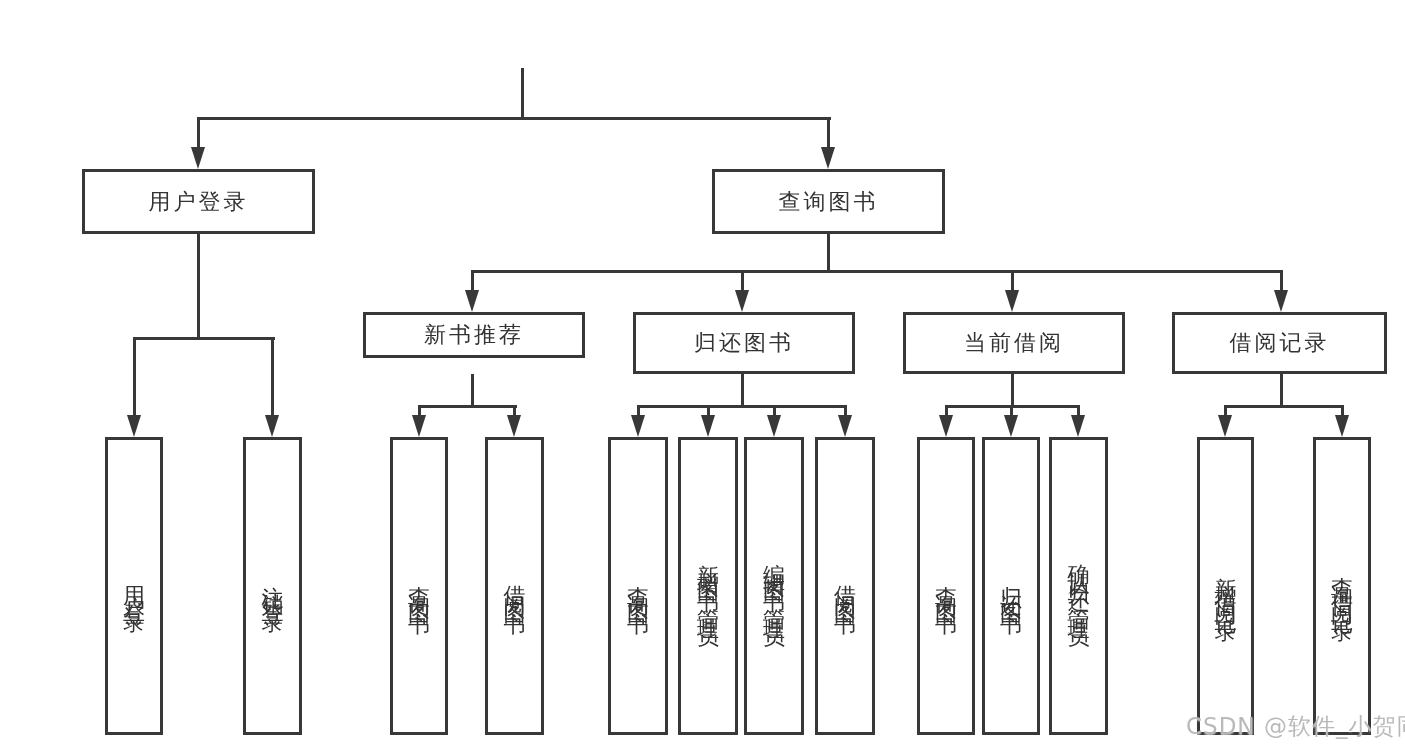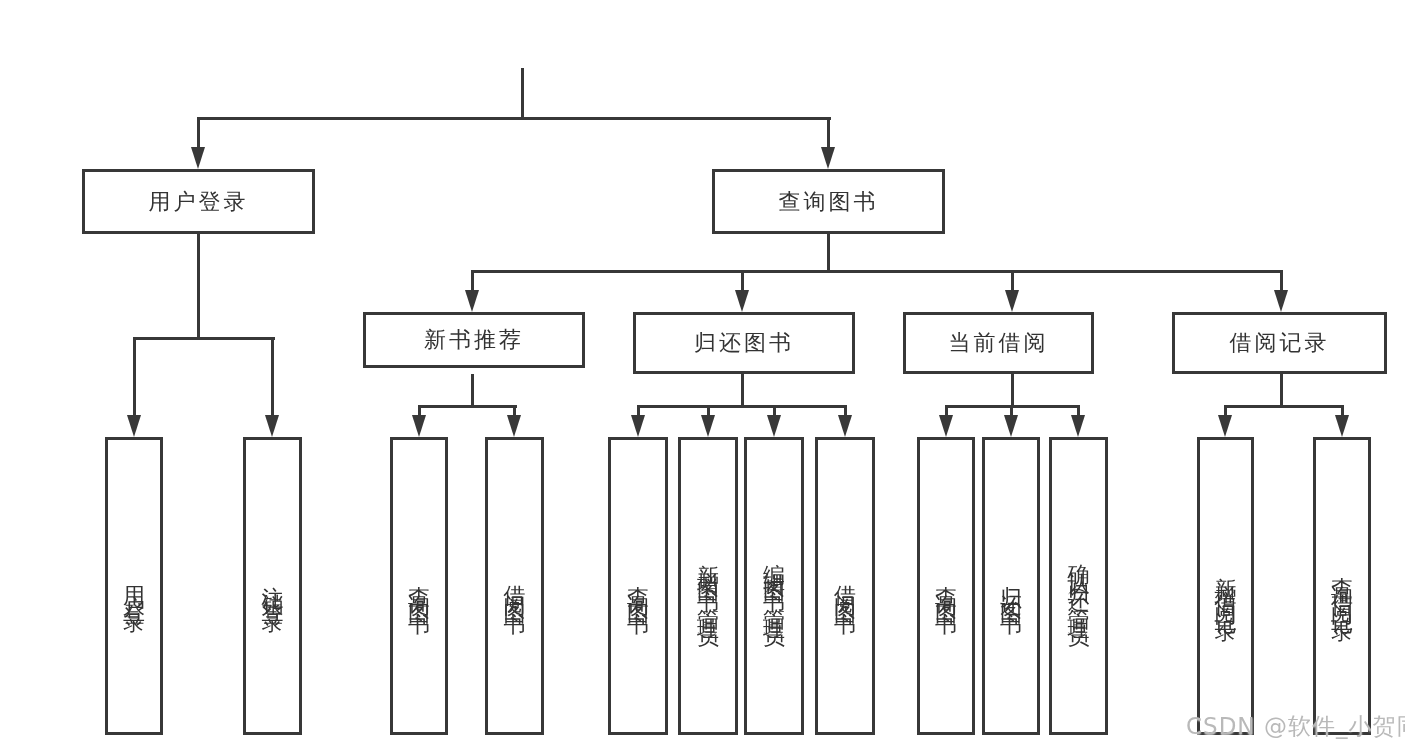--- a/index.html
+++ b/index.html
@@ -66,29 +66,29 @@
 
 
   <div class="box" style="left:82px; top:169px; width:233px; height:65px;">
     <span class="hlabel">用户登录</span>
   </div>
 
   <div class="box" style="left:712px; top:169px; width:233px; height:65px;">
     <span class="hlabel">查询图书</span>
   </div>
 
-  <div class="box" style="left:363px; top:312px; width:222px; height:56px;">
+  <div class="box" style="left:363px; top:312px; width:222px; height:46px;">
     <span class="hlabel">新书推荐</span>
   </div>
 
   <div class="box" style="left:633px; top:312px; width:222px; height:62px;">
     <span class="hlabel">归还图书</span>
   </div>
 
-  <div class="box" style="left:903px; top:312px; width:191px; height:62px;">
+  <div class="box" style="left:903px; top:312px; width:222px; height:62px;">
     <span class="hlabel">当前借阅</span>
   </div>
 
   <div class="box" style="left:1172px; top:312px; width:215px; height:62px;">
     <span class="hlabel">借阅记录</span>
   </div>
 
   <div class="box" style="left:105px; top:437px; width:58px; height:298px;">
     <span class="vlabel">用户登录</span>
   </div>

